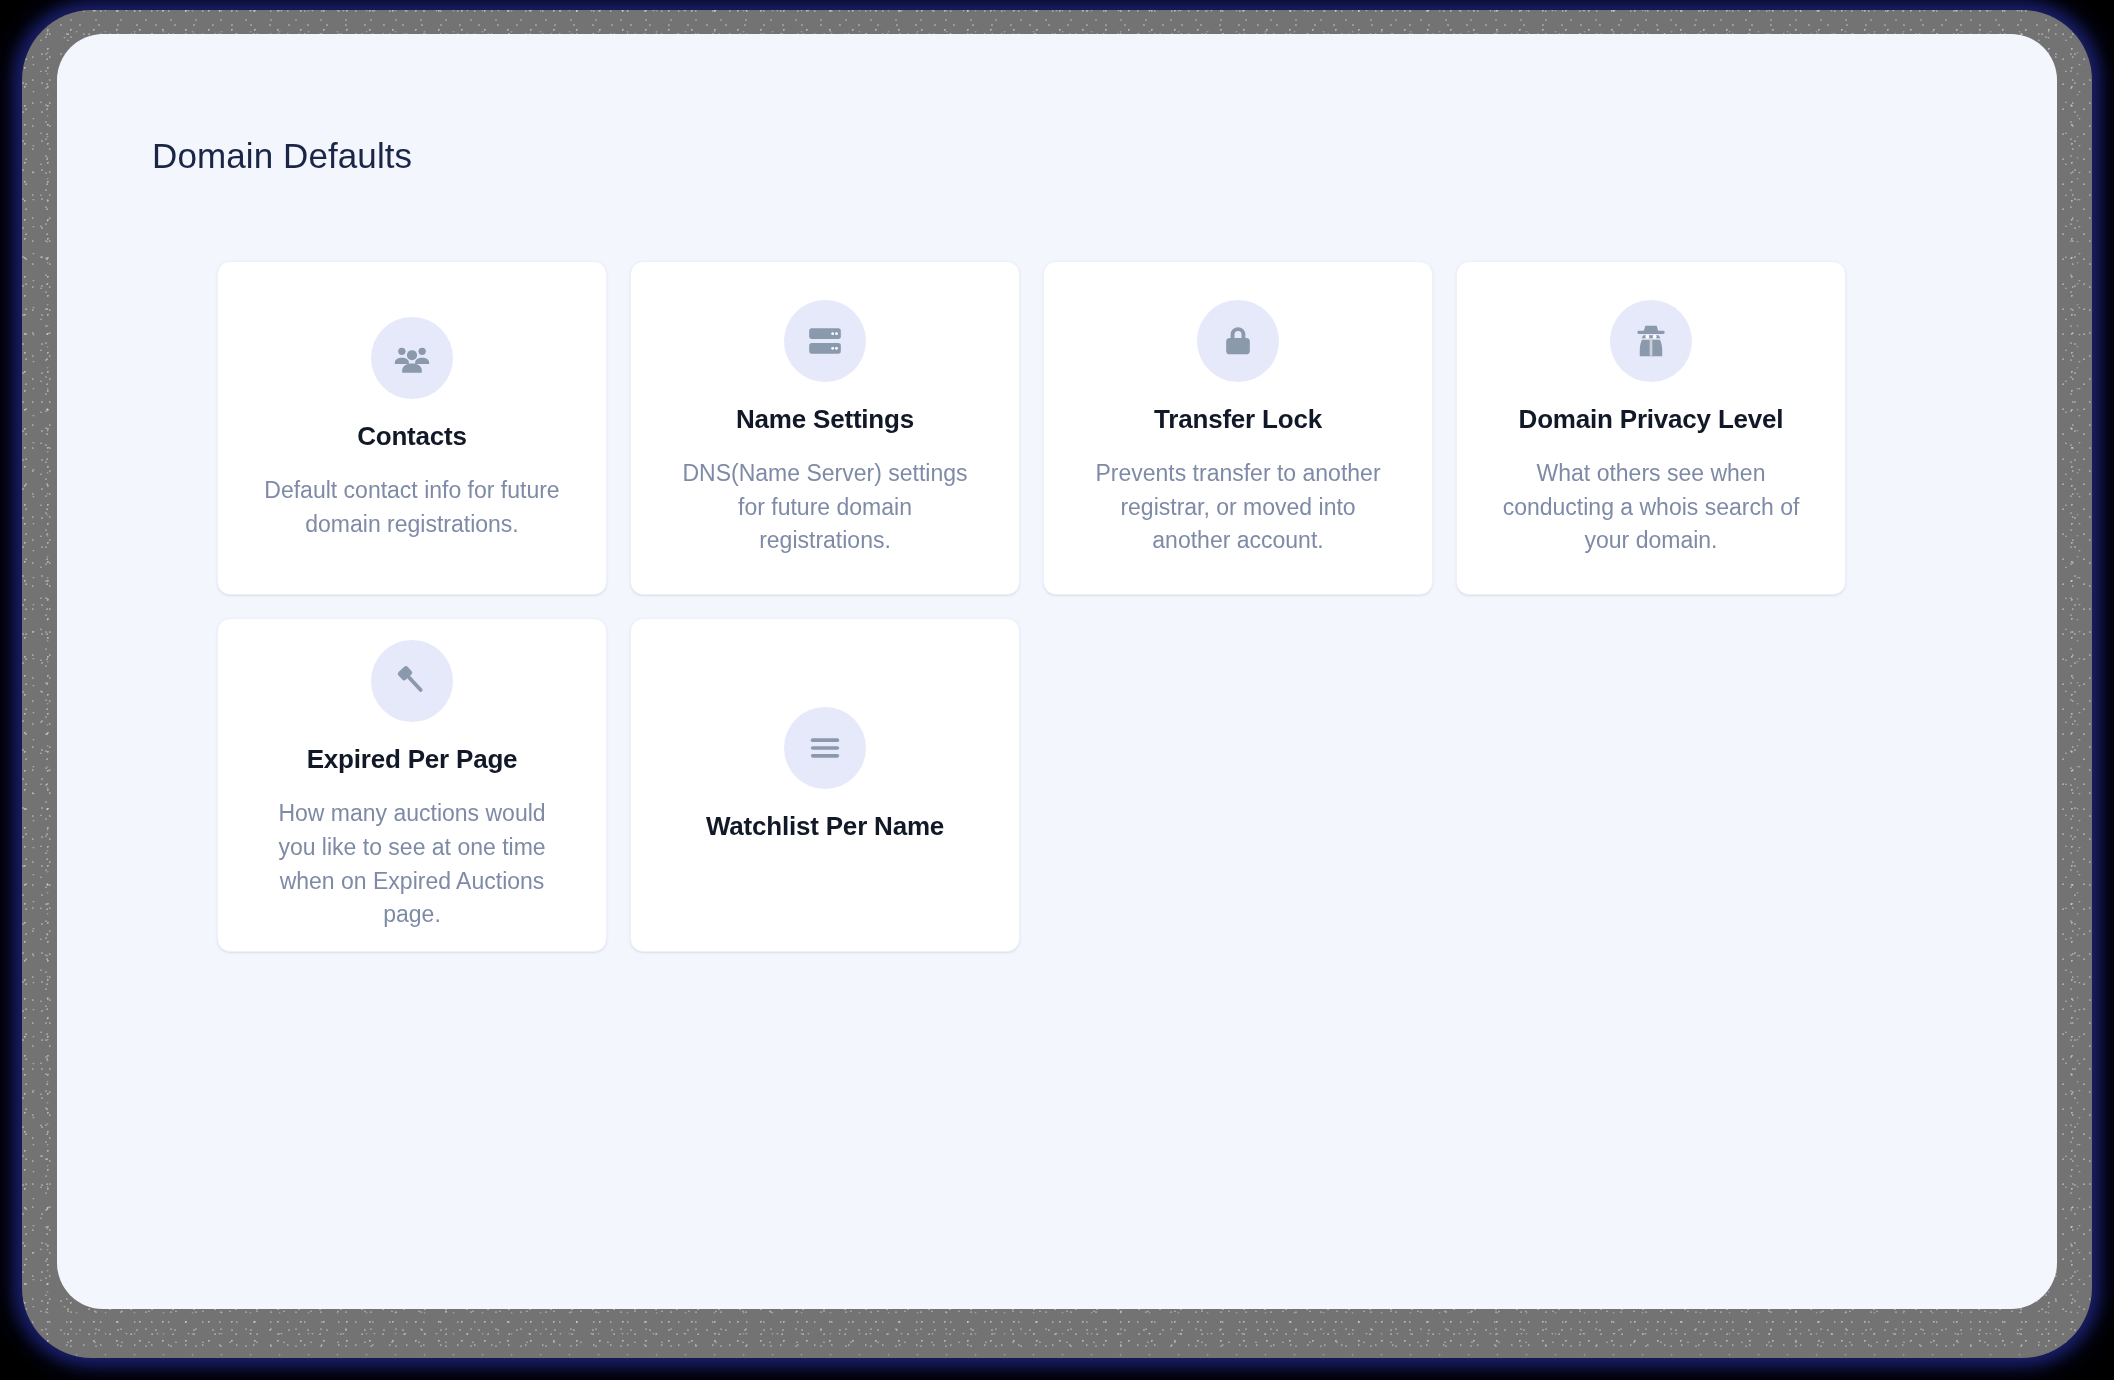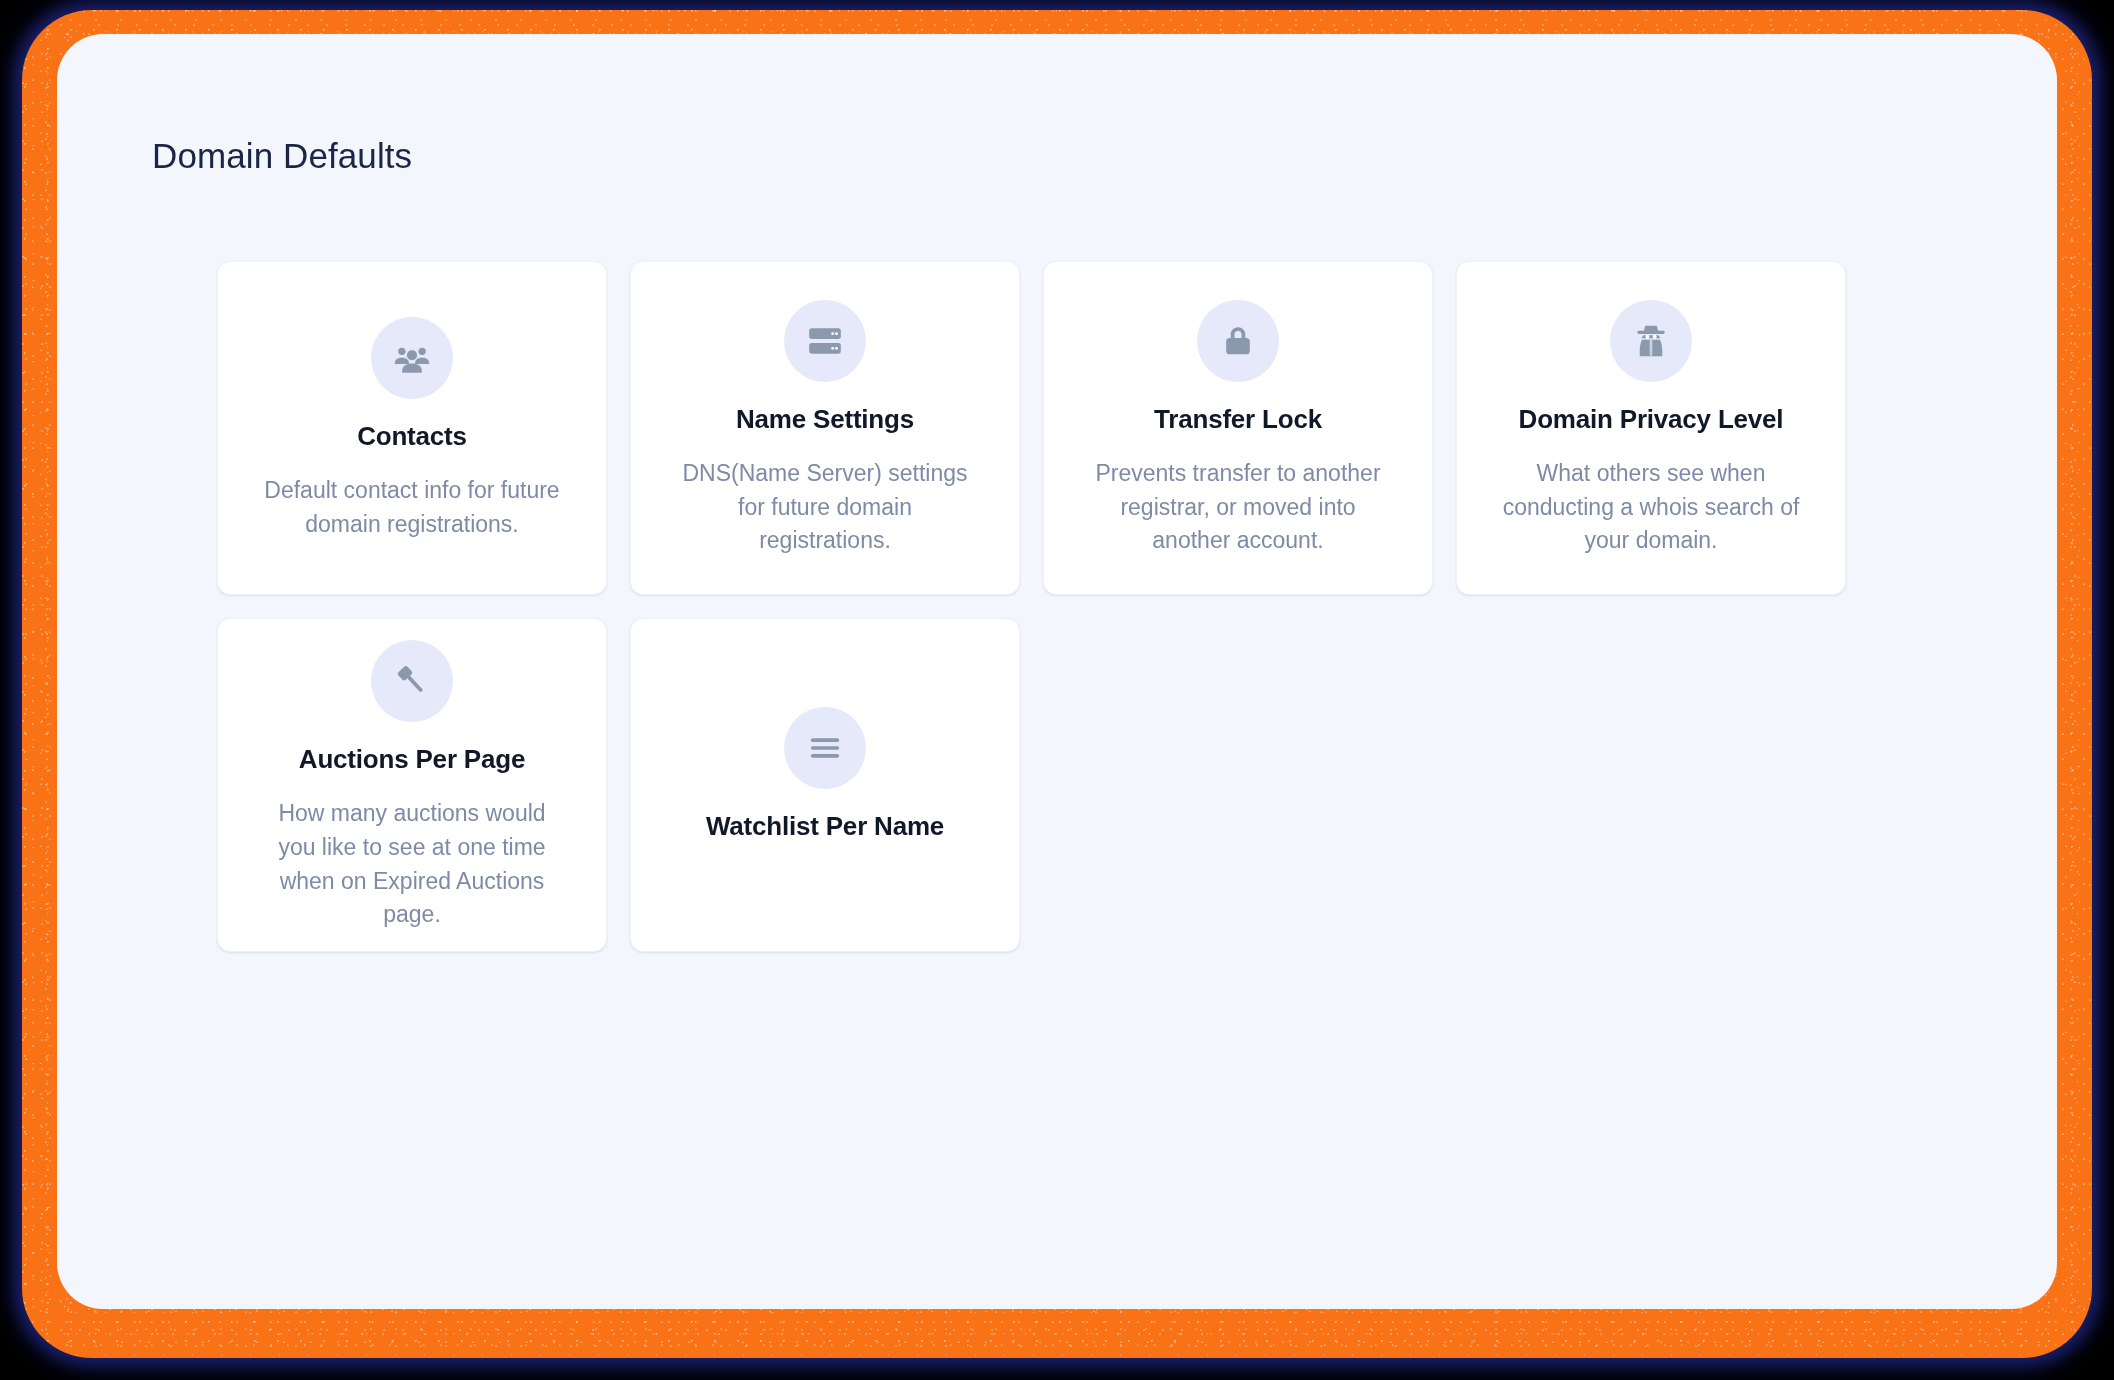--- a/index.html
+++ b/index.html
@@ -16,21 +16,21 @@
   }
 
   
   #screen-frame {
     position: absolute;
     left: 22px;
     top: 10px;
     width: 2070px;
     height: 1348px;
     border-radius: 70px;
-    background: #f97316;
+    background: #737373;
     box-shadow:
       0 0 0 2px #161a55,
       0 0 14px 7px rgba(26,32,110,0.95),
       0 0 26px 12px rgba(12,16,60,0.8);
     overflow: hidden;
   }
   
   #bezel-noise {
     position: absolute;
     inset: 0;
@@ -202,21 +202,21 @@
 
       <div class="settings-card">
         <div class="card-icon-circle">
           <svg width="40" height="40" viewBox="0 0 24 24" fill="#8b99ac" aria-hidden="true">
             <g transform="rotate(-43 12 12)">
               <rect x="8.3" y="2.6" width="7.6" height="6.3" rx="1.5"></rect>
               <rect x="11.0" y="8.4" width="2.3" height="12.2" rx="1.1"></rect>
             </g>
           </svg>
         </div>
-        <div class="card-title">Auctions Per Page</div>
+        <div class="card-title">Expired Per Page</div>
         <div class="card-desc">How many auctions would you like to see at one time when on Expired Auctions page.</div>
       </div>
 
 
       <div class="settings-card">
         <div class="card-icon-circle">
           <svg width="40" height="40" viewBox="0 0 24 24" aria-hidden="true">
             <g stroke="#8b99ac" stroke-width="2.2" stroke-linecap="round">
               <line x1="4.6" y1="7.3" x2="19.4" y2="7.3"></line>
               <line x1="4.6" y1="12" x2="19.4" y2="12"></line>

